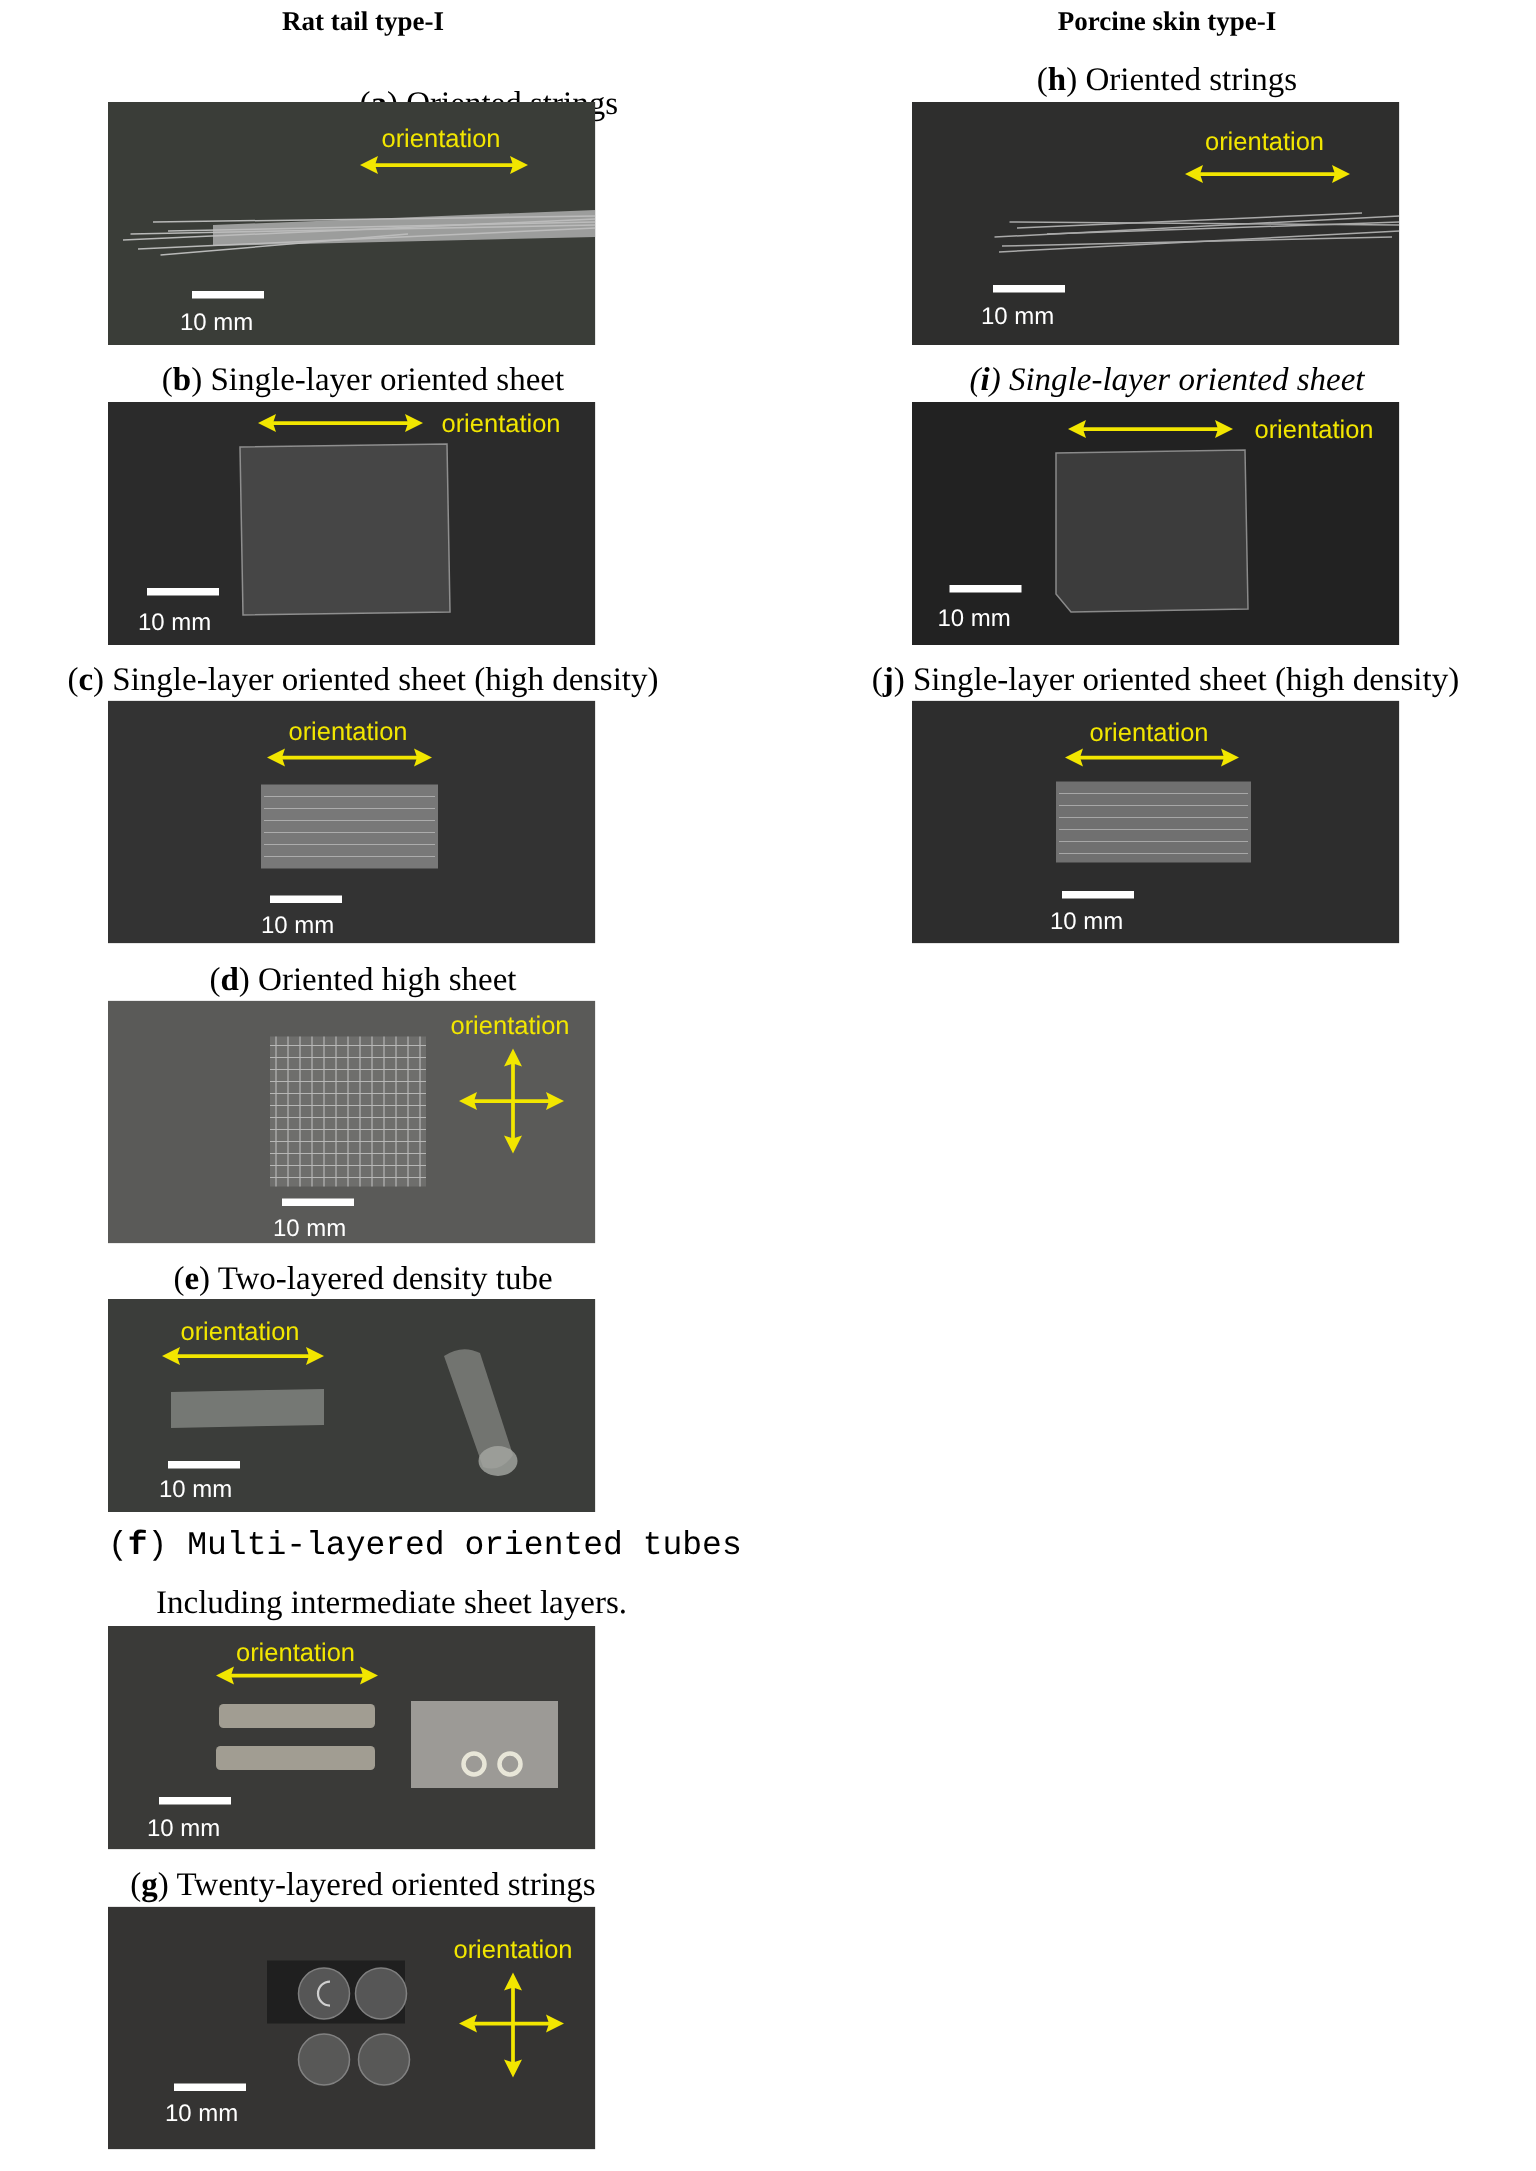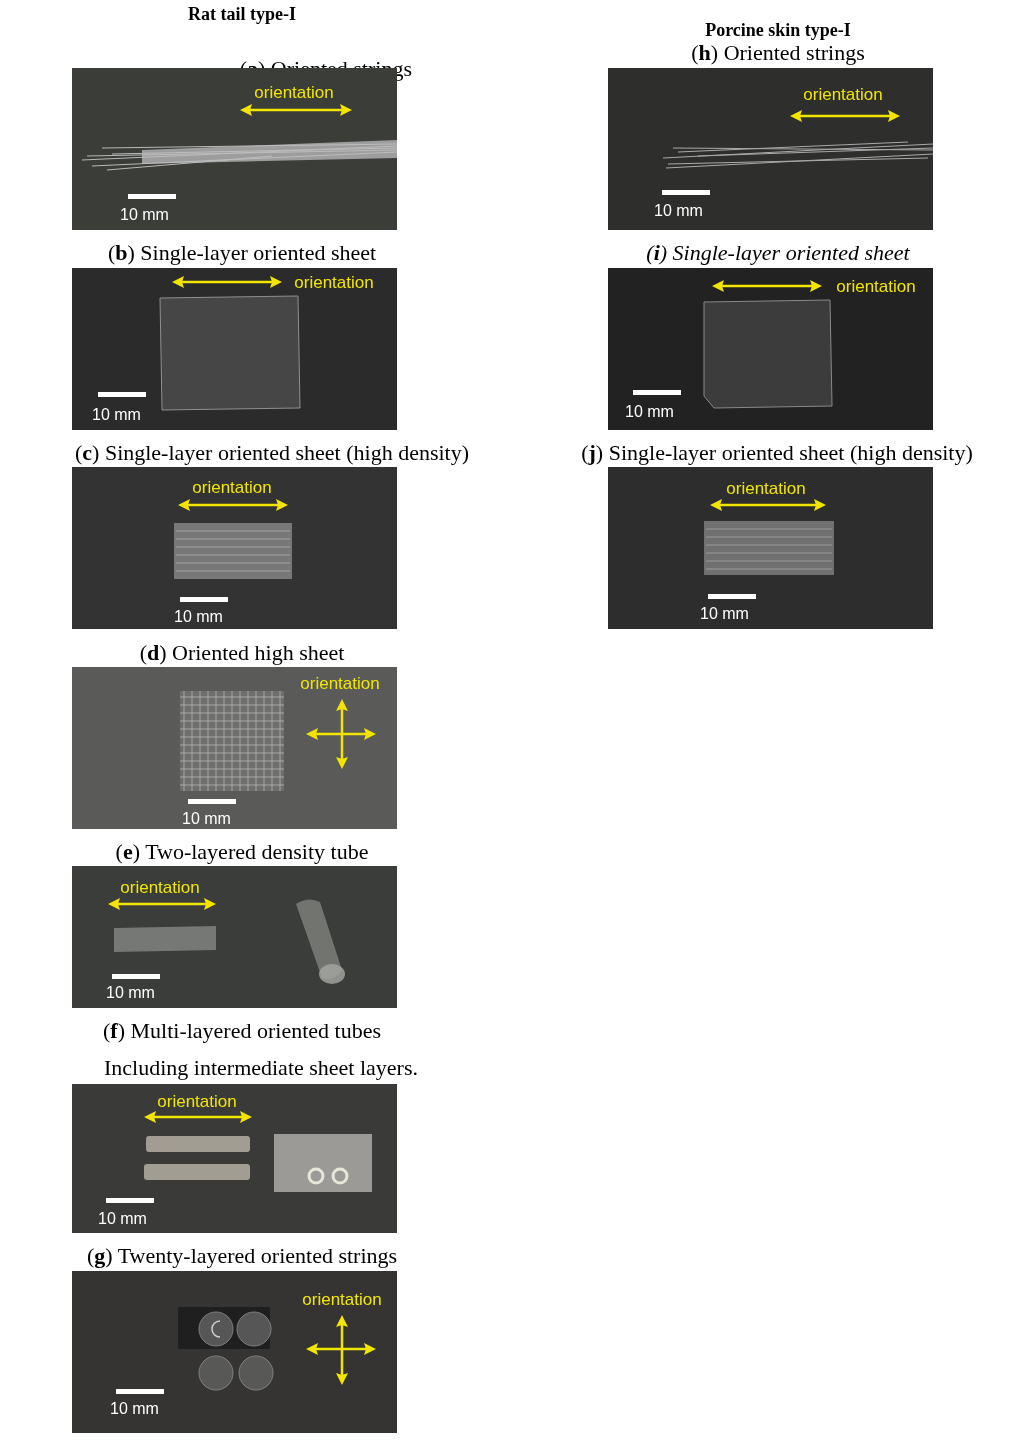--- a/index.html
+++ b/index.html
@@ -9,21 +9,21 @@
   .cap { position:absolute; font-size:22px; text-align:center; white-space:nowrap; line-height:26px; }
   .cap b { font-weight:bold; }
   .panel { position:absolute; overflow:hidden; }
   .panel svg { display:block; width:100%; height:100%; }
   .lbl { font-family:"Liberation Sans", "DejaVu Sans", sans-serif; }
 </style>
 </head>
 <body>
 
 <div class="colhead" style="left:72px;width:340px;top:4px;">Rat tail type-I</div>
-<div class="colhead" style="left:608px;width:340px;top:20px;">Porcine skin type-I</div>
+<div class="colhead" style="left:608px;width:340px;top:4px;">Porcine skin type-I</div>
 
 <div class="cap" style="left:72px;width:340px;top:56px;text-align:right;">(<b>a</b>) <span>Oriented strings</span></div>
 <div class="panel" style="left:72px;top:68px;width:325px;height:162px;">
   <svg viewBox="0 0 325 162">
     <rect width="325" height="162" fill="#3a3d38"></rect>
     <g stroke="#cfcfcf" stroke-width="1" opacity="0.85">
       <path d="M10 92 L 325 78"></path>
         <path d="M30 80 L 325 76"></path>
         <path d="M20 98 L325 84"></path>
       <path d="M40 86 L 325 80"></path>
@@ -90,21 +90,21 @@
       <line x1="108" y1="18" x2="210" y2="18" stroke="#f2e600" stroke-width="2.5"></line>
       <path d="M104 18 L116 12 L114 18 L116 24 Z" fill="#f2e600"></path>
       <path d="M214 18 L202 12 L204 18 L202 24 Z" fill="#f2e600"></path>
     </g>
     <text class="lbl" x="268" y="24" font-size="17" fill="#f2e600" text-anchor="middle">orientation</text>
     <rect x="25" y="122" width="48" height="5" fill="#fff"></rect>
     <text class="lbl" x="17" y="149" font-size="16" fill="#fff">10 mm</text>
   </svg>
 </div>
 
-<div class="cap" style="left:0px;width:484px;top:440px;padding-left:30px;">(<b>c</b>) <span>Single-layer oriented sheet (high density)</span></div>
+<div class="cap" style="left:0px;width:484px;top:440px;">(<b>c</b>) <span>Single-layer oriented sheet (high density)</span></div>
 <div class="panel" style="left:72px;top:467px;width:325px;height:162px;">
   <svg viewBox="0 0 325 162">
     <rect width="325" height="162" fill="#333333"></rect>
     <rect x="102" y="56" width="118" height="56" fill="#8a8a8a" opacity="0.8"></rect>
     <g stroke="#cfcfcf" stroke-width="0.8" opacity="0.6">
       <line x1="104" y1="64" x2="218" y2="64"></line>
         <line x1="104" y1="72" x2="218" y2="72"></line>
       <line x1="104" y1="80" x2="218" y2="80"></line>
         <line x1="104" y1="88" x2="218" y2="88"></line>
       <line x1="104" y1="96" x2="218" y2="96"></line>
@@ -202,21 +202,21 @@
       <line x1="40" y1="38" x2="140" y2="38" stroke="#f2e600" stroke-width="2.5"></line>
       <path d="M36 38 L48 32 L46 38 L48 44 Z" fill="#f2e600"></path>
       <path d="M144 38 L132 32 L134 38 L132 44 Z" fill="#f2e600"></path>
     </g>
     <text class="lbl" x="88" y="27" font-size="17" fill="#f2e600" text-anchor="middle">orientation</text>
     <rect x="40" y="108" width="48" height="5" fill="#fff"></rect>
     <text class="lbl" x="34" y="132" font-size="16" fill="#fff">10 mm</text>
   </svg>
 </div>
 
-<div class="cap" style="left:72px;width:340px;top:1018px;">(<b>f</b>) <span>Multi-layered oriented tubes</span></div>
+<div class="cap" style="left:72px;width:340px;top:1018px;font-family:Liberation Mono, monospace;">(<b>f</b>) <span>Multi-layered oriented tubes</span></div>
 <div class="cap" style="left:66px;width:390px;top:1055px;">Including intermediate sheet layers.</div>
 <div class="panel" style="left:72px;top:1084px;width:325px;height:149px;">
   <svg viewBox="0 0 325 149">
     <rect width="325" height="149" fill="#3a3a38"></rect>
     <rect x="74" y="52" width="104" height="16" rx="3" fill="#a19d92"></rect>
     <rect x="72" y="80" width="106" height="16" rx="3" fill="#a19d92"></rect>
     <g>
       <rect x="202" y="50" width="98" height="58" fill="#9c9a96"></rect>
       <circle cx="244" cy="92" r="7" fill="none" stroke="#e8e6d8" stroke-width="3"></circle>
       <circle cx="268" cy="92" r="7" fill="none" stroke="#e8e6d8" stroke-width="3"></circle>

